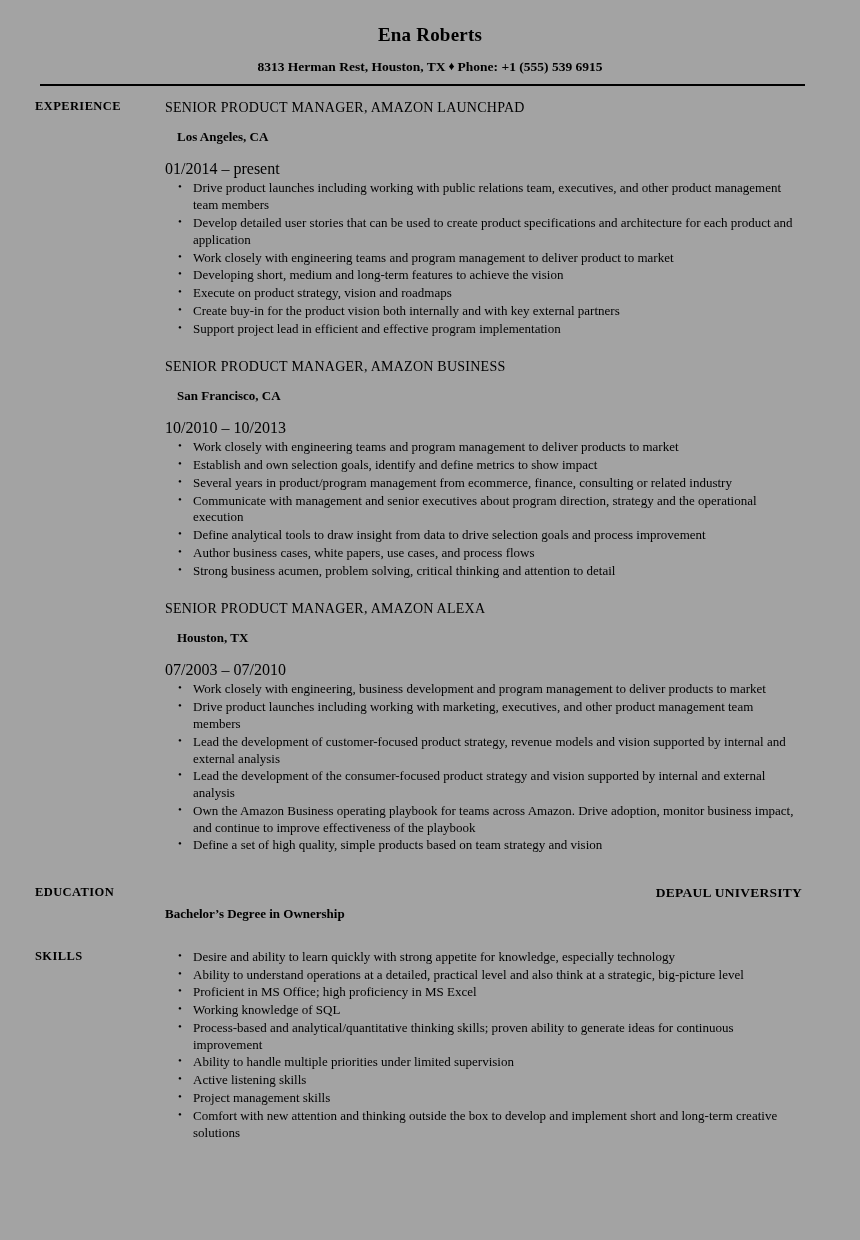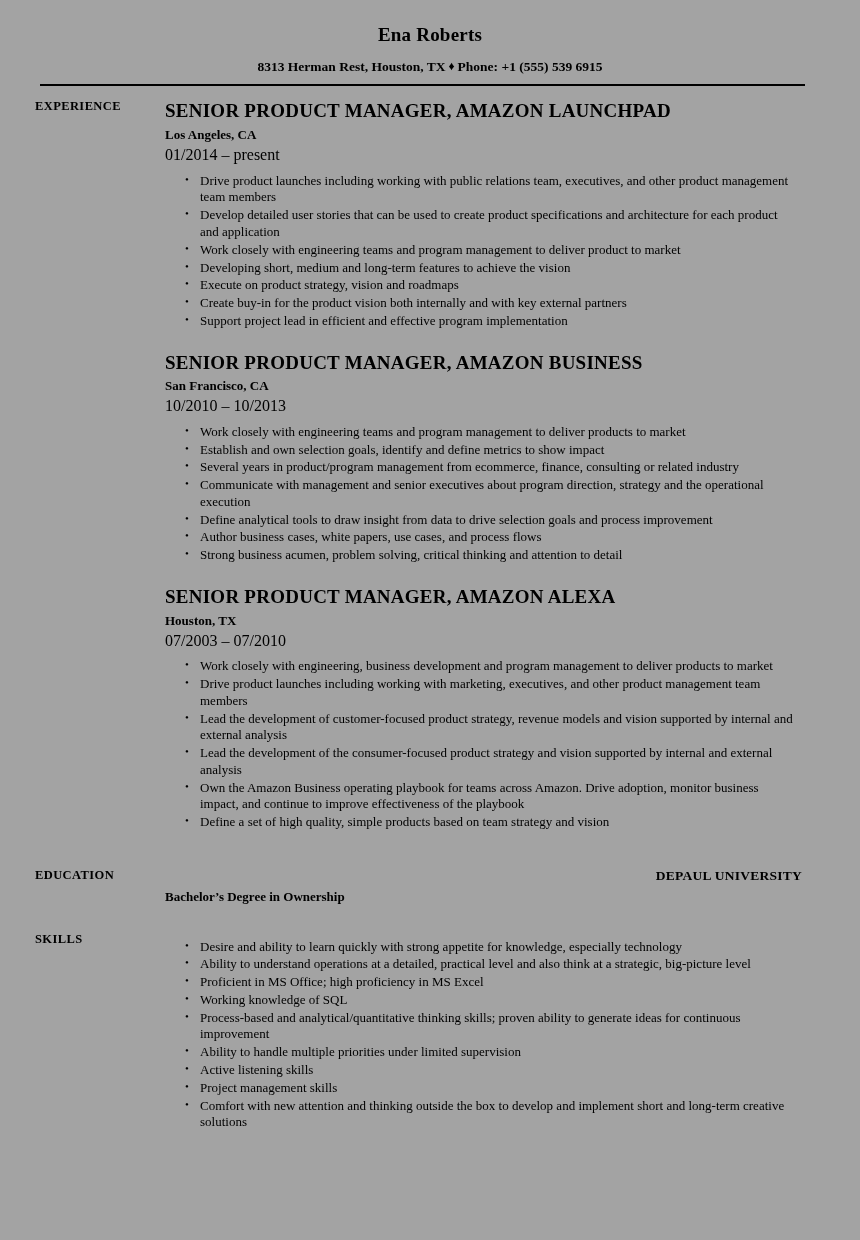--- a/index.html
+++ b/index.html
@@ -80,42 +80,42 @@
 
   #experience-section { margin-top: 13px; }
   #education-section  { margin-top: 30px; }
   #skills-section     { margin-top: 26px; }
 
   
   .job { margin-bottom: 0; }
   .job + .job { margin-top: 21px; }
 
   .job-title {
-    font-size: 19px;
-    font-weight: bold;
+    font-size: 14px;
+    font-weight: normal;
     letter-spacing: 0.25px;
     line-height: 1.25;
     margin: 0 0 4px 0;
   }
   .job-location {
     font-size: 13px;
     font-weight: bold;
     line-height: 1.3;
-    margin: 0;
+    margin: 12px;
   }
   .job-dates {
     font-size: 16px;
     line-height: 1.35;
     margin: 0 0 1px 0;
   }
 
   
   ul.bullets {
     list-style: none;
-    margin: 7px;
+    margin: 0;
     padding: 0;
   }
   ul.bullets > li {
     position: relative;
     padding-left: 28px;
     font-size: 13px;
     line-height: 1.29;
     margin: 0 0 1px 0;
     text-align: left;
   }

